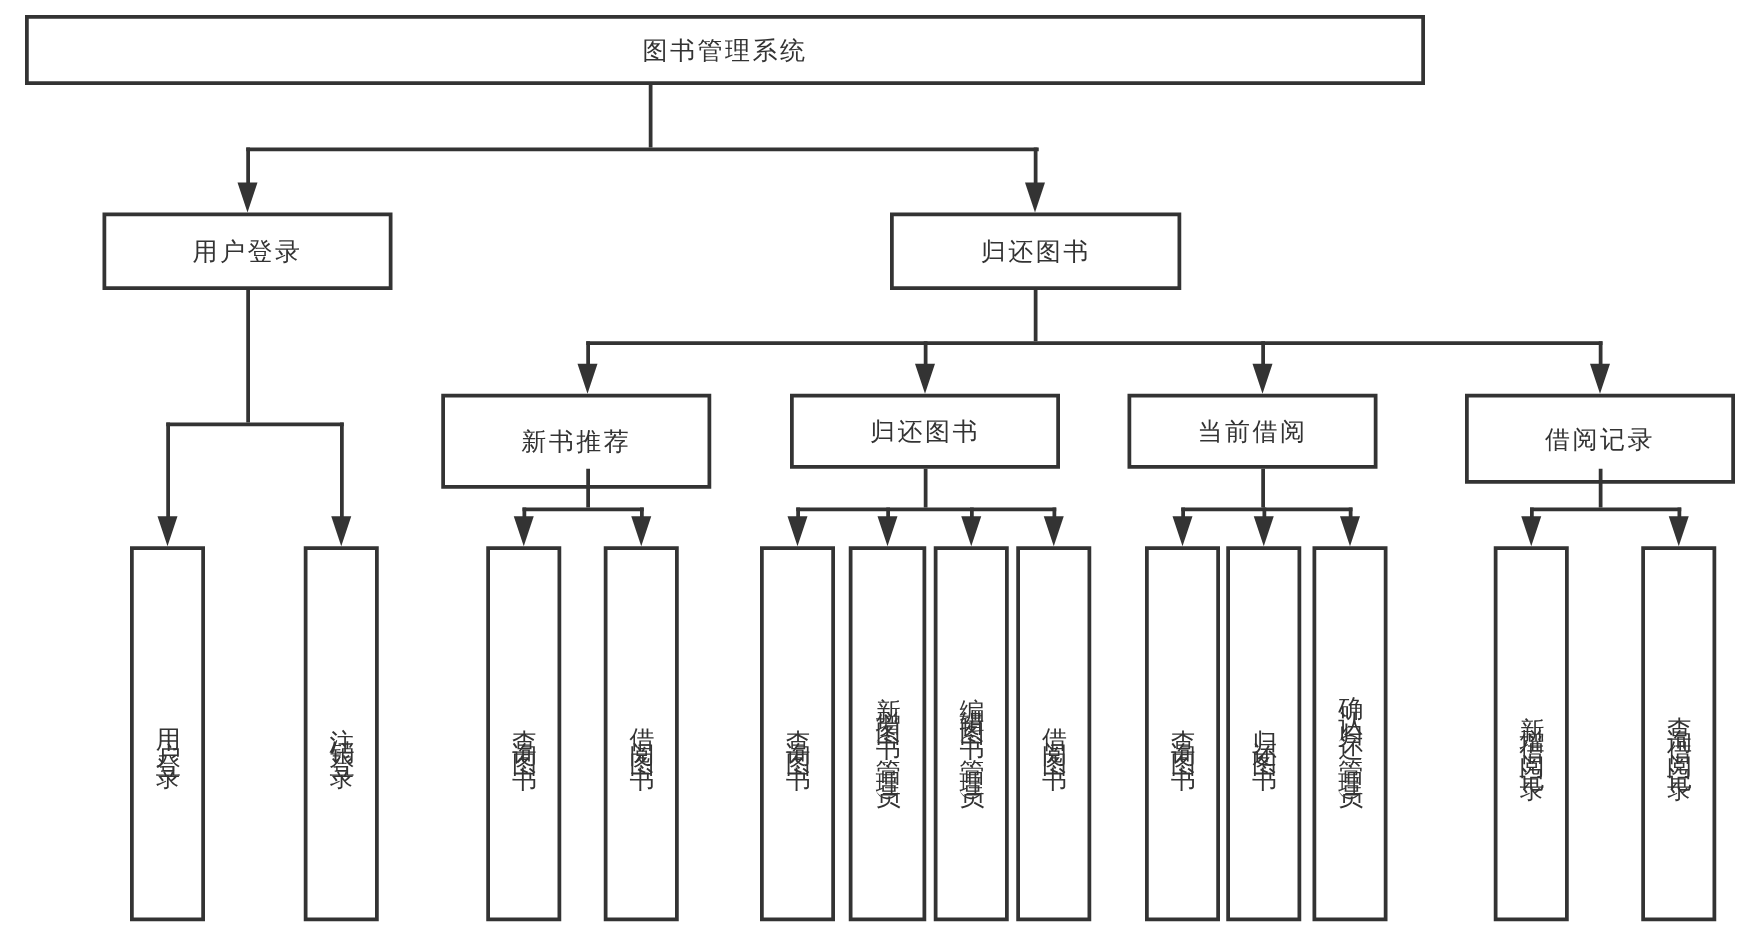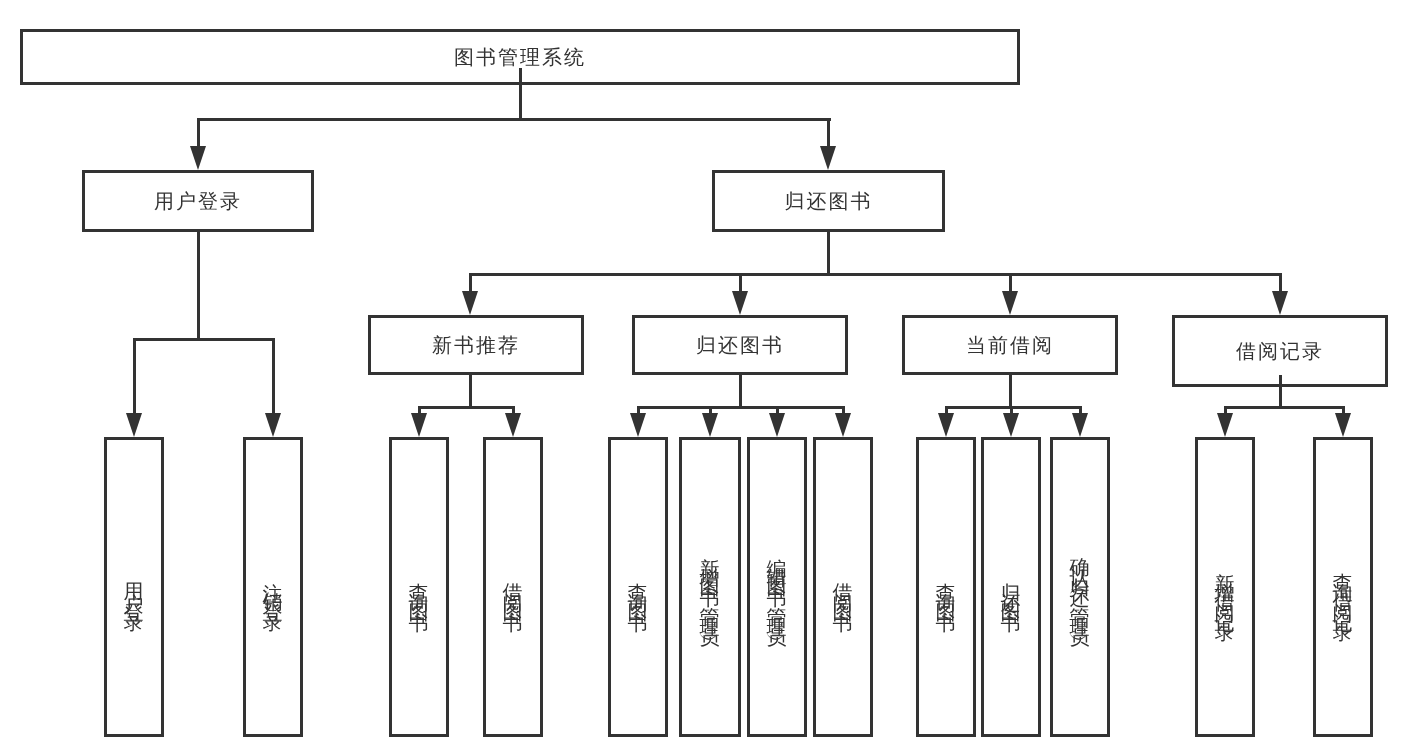--- a/index.html
+++ b/index.html
@@ -25,38 +25,38 @@
   .watermark{
     position:absolute;right:6px;bottom:4px;z-index:5;
     font-size:21px;letter-spacing:0.5px;color:#cc9494;
   }
 </style>
 </head>
 <body>
 
 <div class="stage">
 
-  <div class="node" style="left:20px;top:29px;width:1000px;height:56px">
+  <div class="node" style="left:20px;top:12px;width:1120px;height:56px">
       <span>图书管理系统</span>
     </div>
 
   <div class="node" style="left:82px;top:170px;width:232px;height:62px">
       <span>用户登录</span>
     </div>
   <div class="node" style="left:712px;top:170px;width:233px;height:62px">
       <span>归还图书</span>
     </div>
 
-  <div class="node" style="left:368px;top:315px;width:216px;height:60px">
+  <div class="node" style="left:353px;top:315px;width:216px;height:76px">
       <span>新书推荐</span>
     </div>
   <div class="node" style="left:632px;top:315px;width:216px;height:60px">
       <span>归还图书</span>
     </div>
-  <div class="node" style="left:902px;top:315px;width:216px;height:60px">
+  <div class="node" style="left:902px;top:315px;width:200px;height:60px">
       <span>当前借阅</span>
     </div>
   <div class="node" style="left:1172px;top:315px;width:216px;height:72px">
       <span>借阅记录</span>
     </div>
 
   <div class="node v" style="left:104px;top:437px;width:60px;height:300px">
       <span>用户登录</span>
     </div>
   <div class="node v" style="left:243px;top:437px;width:60px;height:300px">

